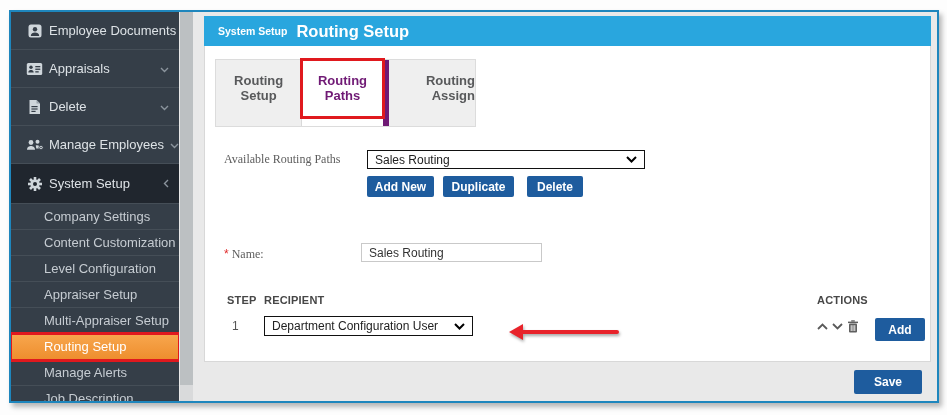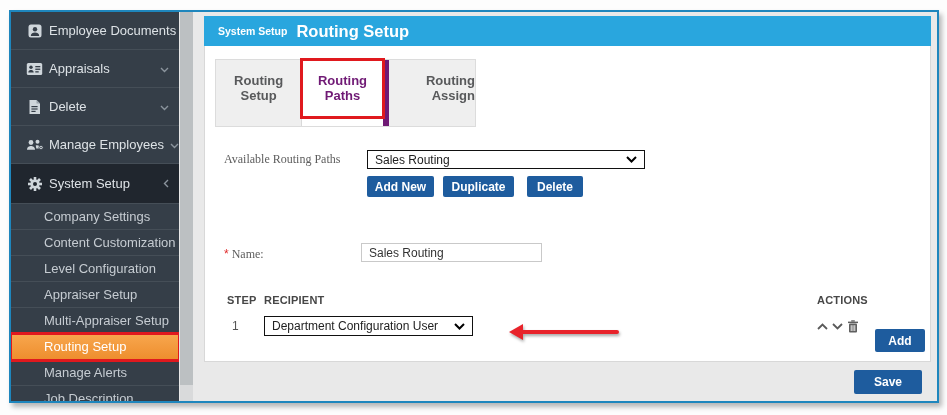--- a/index.html
+++ b/index.html
@@ -104,21 +104,21 @@
 
   .actions-icons { display:flex; align-items:center; gap:4px; }
   .icon-btn { cursor:pointer; display:flex; align-items:center; }
 
   .red-arrow { position:absolute; left:282px; top:8px; width:112px; height:16px;
     filter:drop-shadow(1px 2px 1.5px rgba(0,0,0,.35)); pointer-events:none; }
   .red-arrow .shaft { position:absolute; left:10px; top:6px; width:100px; height:3.5px; background:#e8232b; border-radius:2px; }
   .red-arrow .head { position:absolute; left:0; top:0; width:0; height:0;
     border-top:8px solid transparent; border-bottom:8px solid transparent; border-right:14px solid #e8232b; }
 
-  .row-add { position:absolute; right:5px; bottom:9px; }
+  .row-add { position:absolute; right:5px; bottom:20px; }
   .btn-add { width:50px; height:23px; }
 
   .footer { flex:0 0 39px; display:flex; align-items:center; justify-content:flex-end; padding-right:9px; }
   .btn-save { width:68px; height:24px; }
 
   svg { overflow:visible; }
 </style>
 </head>
 <body>
 

